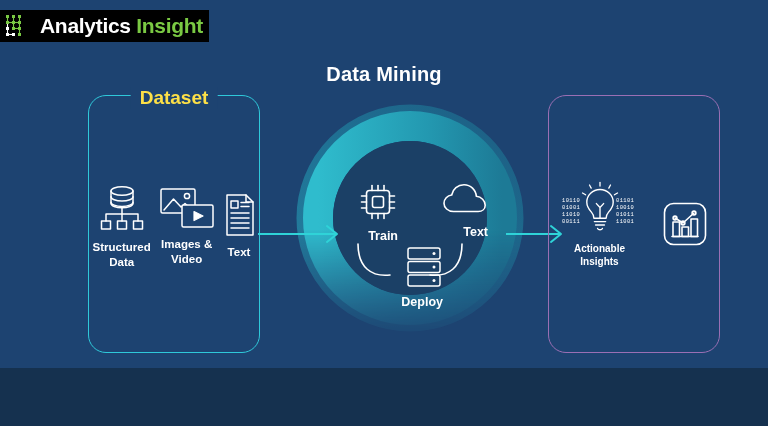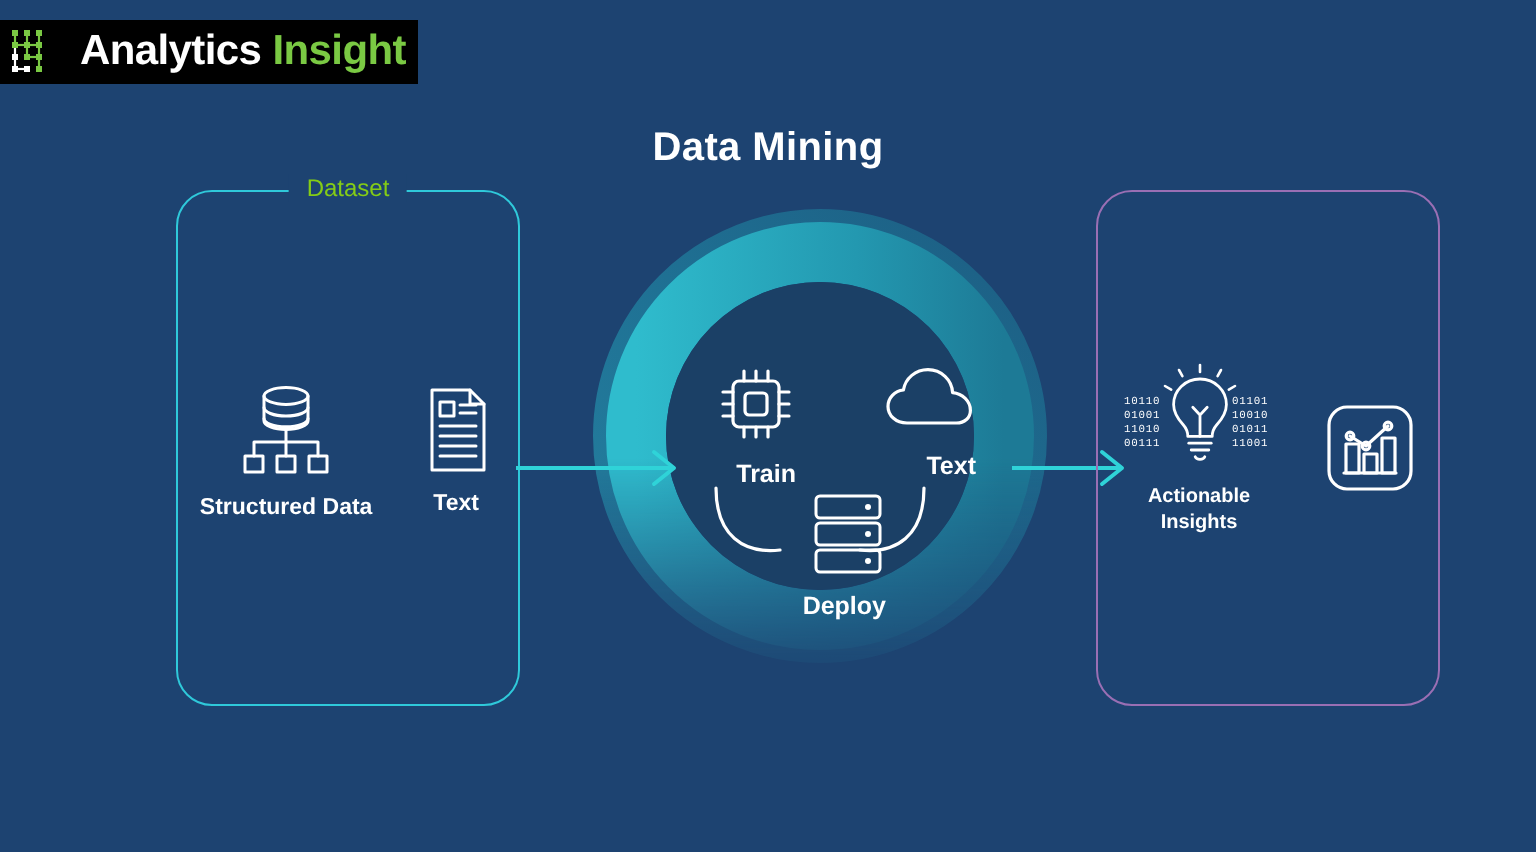--- a/index.html
+++ b/index.html
@@ -3,21 +3,21 @@
 <meta charset="utf-8">
 <style>
   html, body {
     margin: 0;
     padding: 0;
     background: #15314f;
   }
   #stage {
     position: relative;
     width: 768px;
-    height: 426px;
+    height: 368px;
     background: #1d4371;
     overflow: hidden;
     font-family: "Liberation Sans", sans-serif;
   }
 
   
   #logo-bar {
     position: absolute;
     left: 0;
     top: 10px;
@@ -63,23 +63,23 @@
     width: 172px; height: 258px;
     border: 1.6px solid #2fc9da;
   }
   #panel-dataset .notch {
     position: absolute;
     top: -9px;
     left: 50%;
     transform: translateX(-50%);
     background: #1d4371;
     padding: 0 9px;
-    color: #84cc16;
-    font-size: 12px;
-    font-weight: normal;
+    color: #fde047;
+    font-size: 19px;
+    font-weight: bold;
     white-space: nowrap;
   }
   #panel-output {
     left: 548px; top: 95px;
     width: 172px; height: 258px;
     border: 1.6px solid #9a6fb4;
   }
 
   .panel-items {
     position: absolute;
@@ -204,20 +204,32 @@
             <path d="M10 38 V31 H42 V38"></path>
             <line x1="26" y1="31" x2="26" y2="38"></line>
             <rect x="5.5" y="38" width="9" height="8"></rect>
             <rect x="21.5" y="38" width="9" height="8"></rect>
             <rect x="37.5" y="38" width="9" height="8"></rect>
           </svg>
         </span>
         <span class="cap">Structured Data</span>
       </div>
 
+      <div class="cell">
+        <span class="glyph">
+          <svg width="58" height="44" viewBox="0 0 58 44" fill="none" stroke="#ffffff" stroke-width="1.5" stroke-linecap="round" stroke-linejoin="round">
+            <rect x="3" y="3" width="34" height="24" rx="1.5"></rect>
+            <circle cx="29" cy="10" r="2.6"></circle>
+            <path d="M6 24 L15.5 13 L23 21 L27 17.5 L34 24"></path>
+            <rect x="24" y="19" width="31" height="22" rx="1.5" fill="#1d4371"></rect>
+            <path d="M36 25.5 L45 30 L36 34.5 Z" fill="#ffffff" stroke-width="1.2"></path>
+          </svg>
+        </span>
+        <span class="cap">Images &amp; Video</span>
+      </div>
 
       <div class="cell">
         <span class="glyph">
           <svg width="40" height="46" viewBox="0 0 40 46" fill="none" stroke="#ffffff" stroke-width="1.5" stroke-linecap="round" stroke-linejoin="round">
             <path d="M8 3 H27 L34 10 V43 H8 Z"></path>
             <path d="M27 3 V10 H34"></path>
             <rect x="12" y="9" width="7" height="7"></rect>
             <line x1="22" y1="10.5" x2="30" y2="10.5"></line>
             <line x1="22" y1="14.5" x2="30" y2="14.5"></line>
             <line x1="12" y1="21" x2="30" y2="21"></line>

